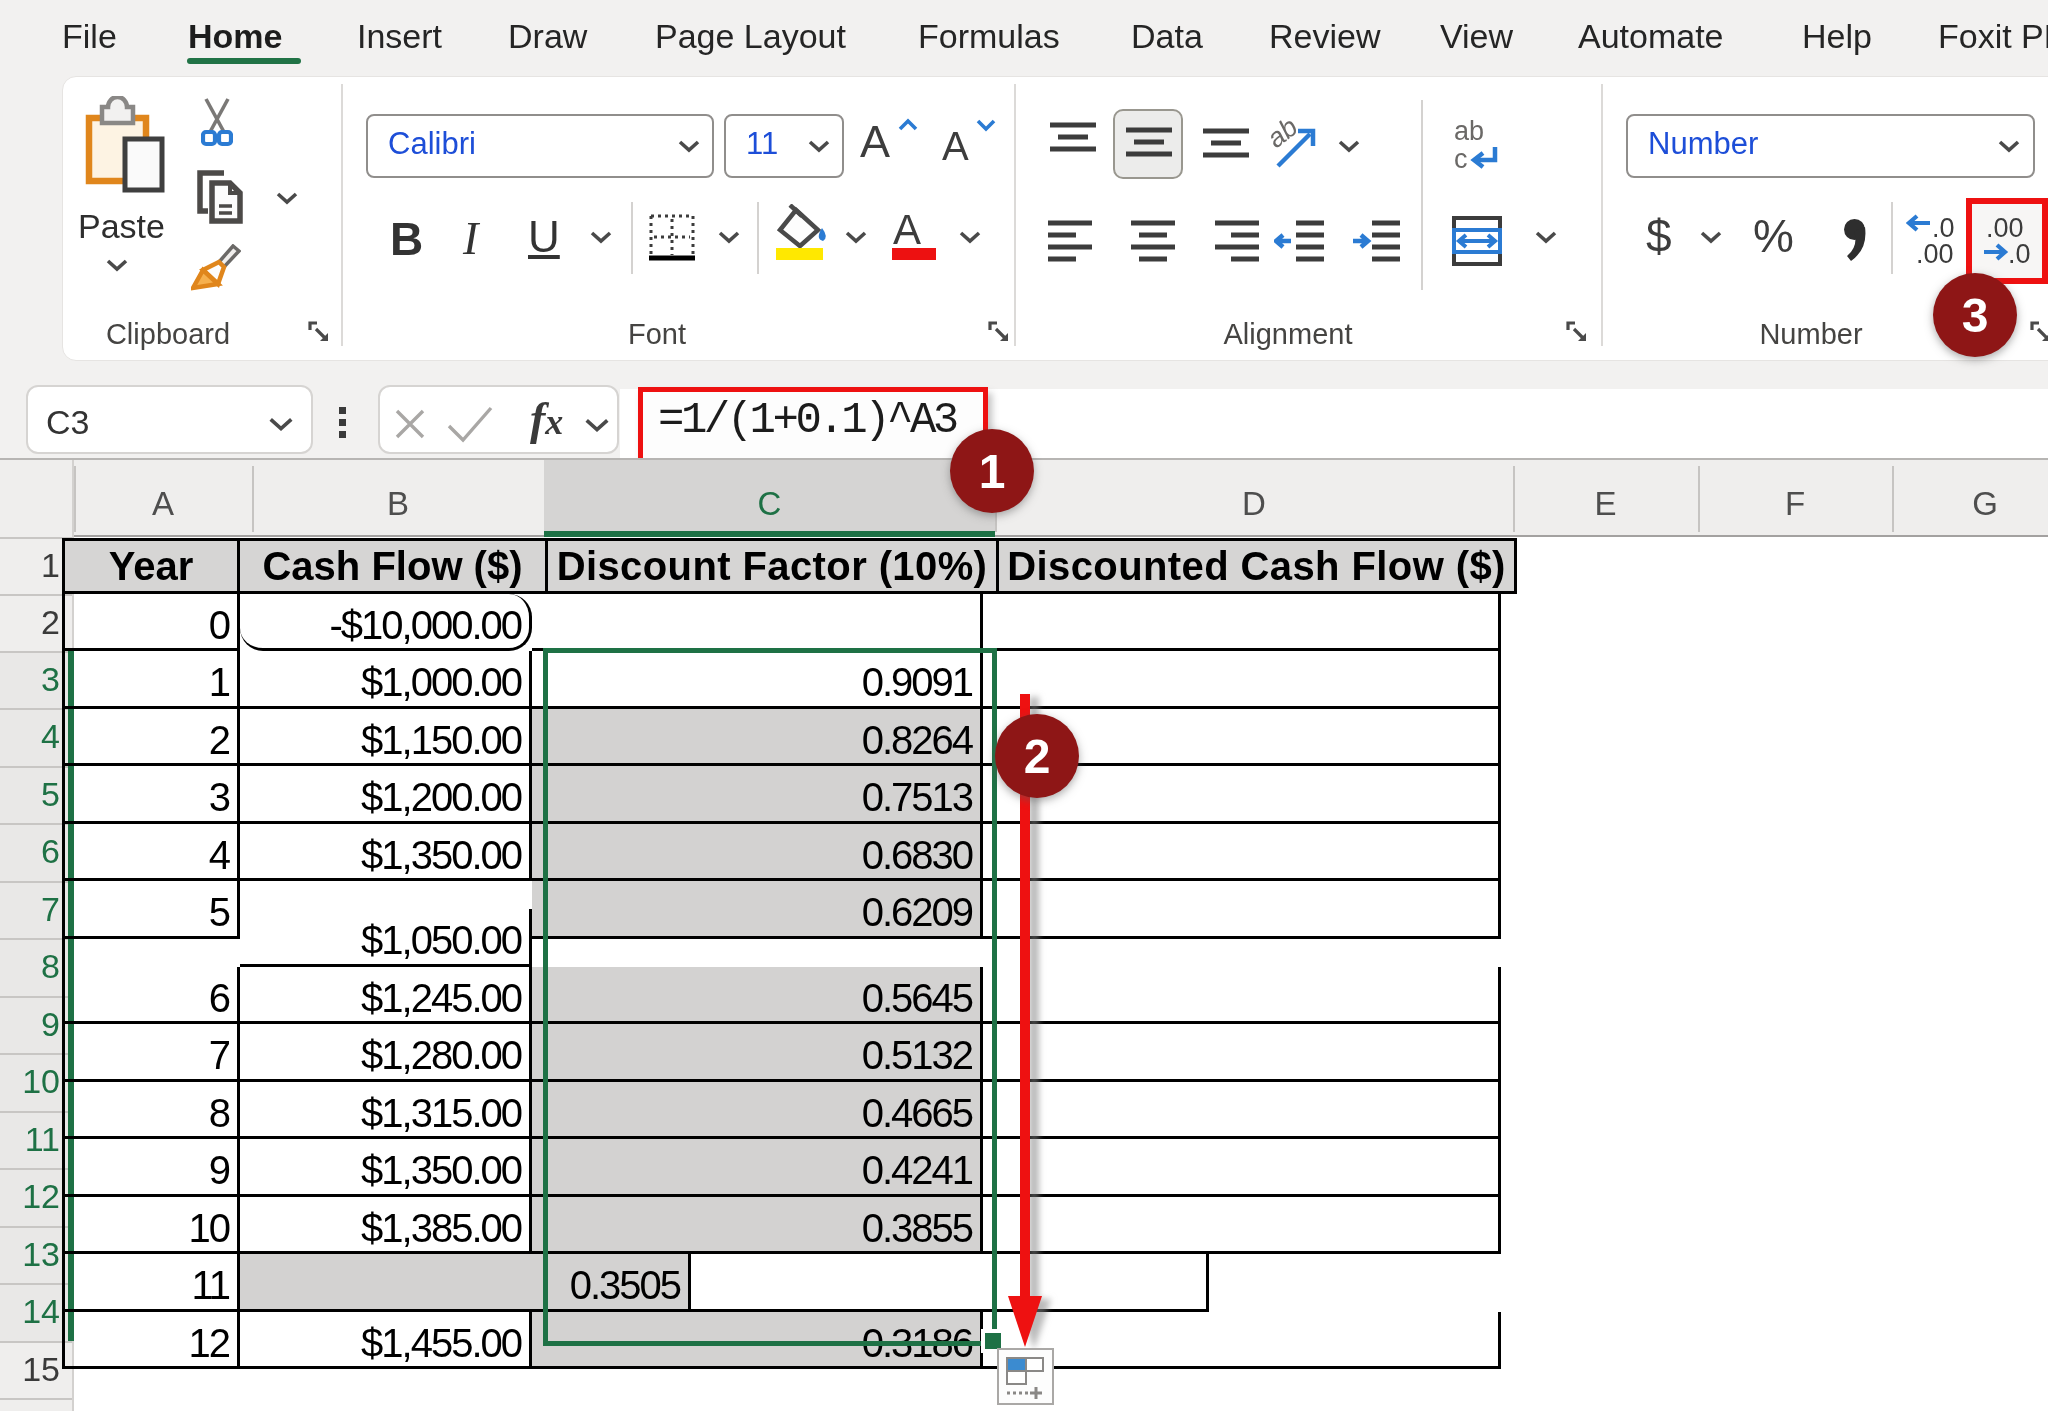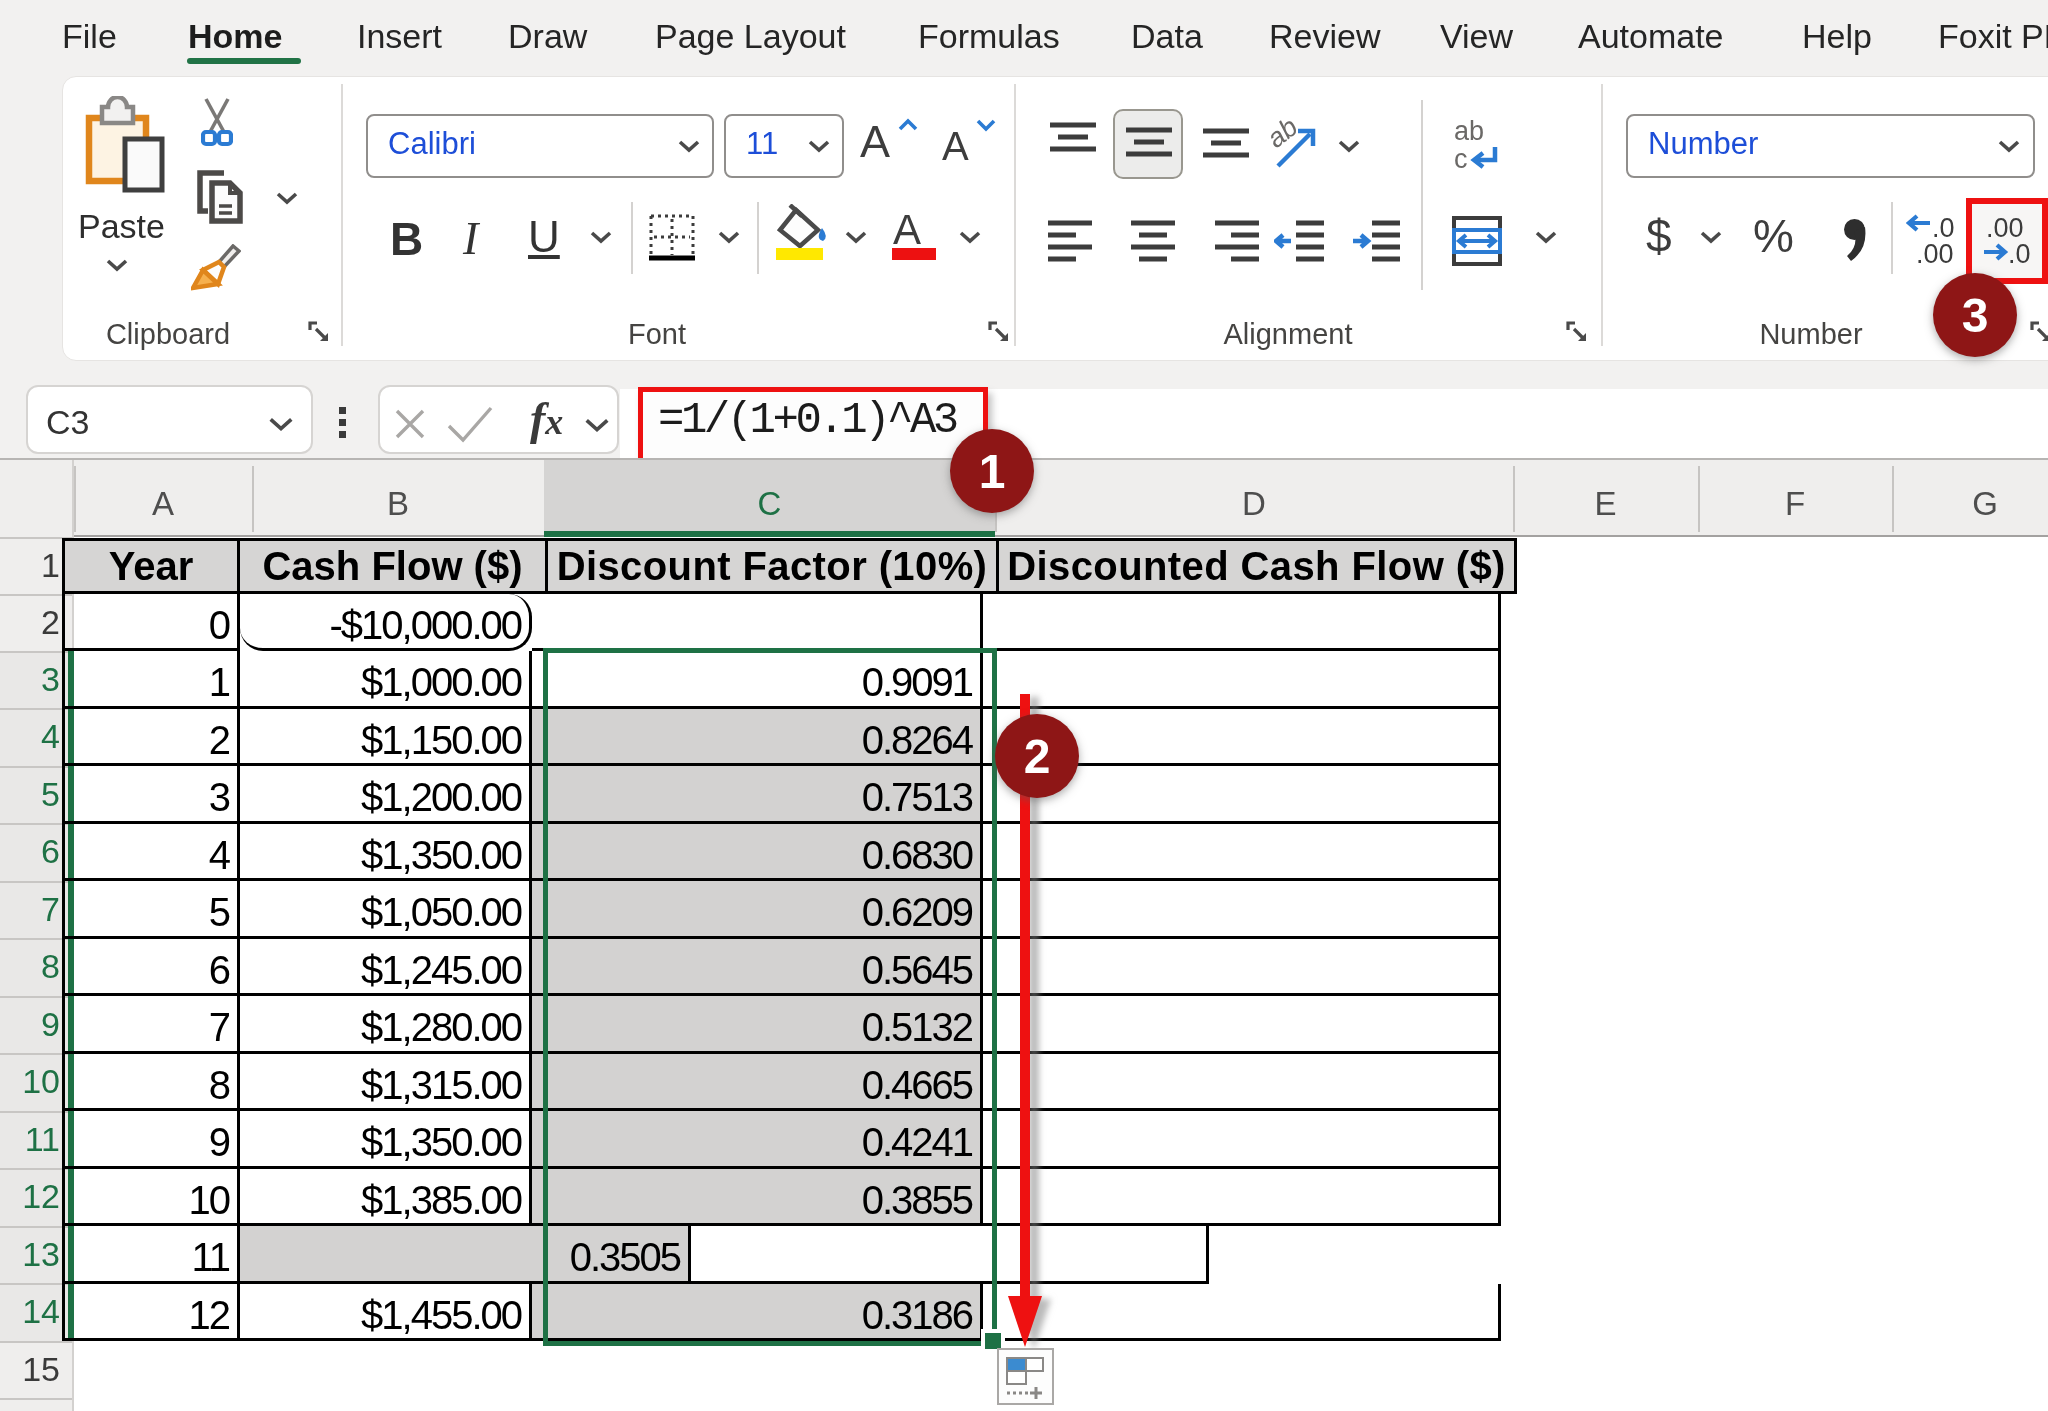--- a/index.html
+++ b/index.html
@@ -424,21 +424,21 @@
     <div class="tc" style="width:518px;height:57.5px;"></div>
   </div>
   <div class="trow">
     <div class="tc num" style="width:175px;height:57.5px;line-height:62px;">4</div>
     <div class="tc num" style="width:292px;height:57.5px;line-height:62px;">$1,350.00</div>
     <div class="tc num selgray" style="width:451px;height:57.5px;line-height:62px;">0.6830</div>
     <div class="tc" style="width:518px;height:57.5px;"></div>
   </div>
   <div class="trow">
     <div class="tc num" style="width:175px;height:57.5px;line-height:62px;">5</div>
-    <div class="tc num" style="width:292px;height:57.5px;line-height:62px;">$1,050.00</div>
+    <div class="tc num" style="width:292px;height:57.5px;line-height:62px;margin-top:28px;">$1,050.00</div>
     <div class="tc num selgray" style="width:451px;height:57.5px;line-height:62px;">0.6209</div>
     <div class="tc" style="width:518px;height:57.5px;"></div>
   </div>
   <div class="trow">
     <div class="tc num" style="width:175px;height:57.5px;line-height:62px;">6</div>
     <div class="tc num" style="width:292px;height:57.5px;line-height:62px;">$1,245.00</div>
     <div class="tc num selgray" style="width:451px;height:57.5px;line-height:62px;">0.5645</div>
     <div class="tc" style="width:518px;height:57.5px;"></div>
   </div>
   <div class="trow">

